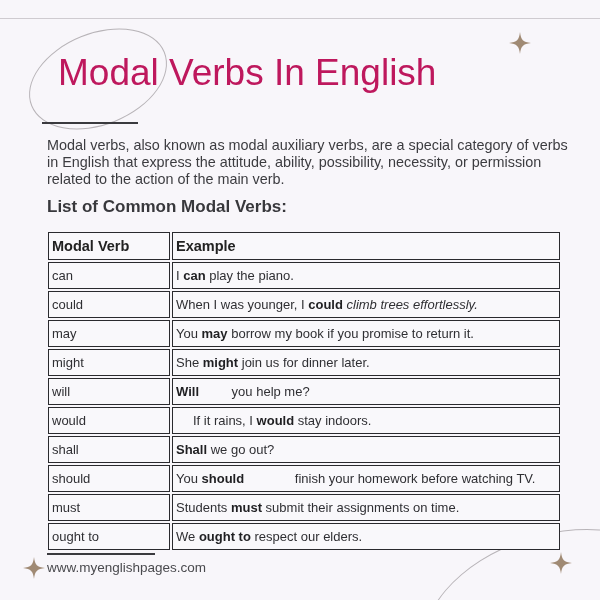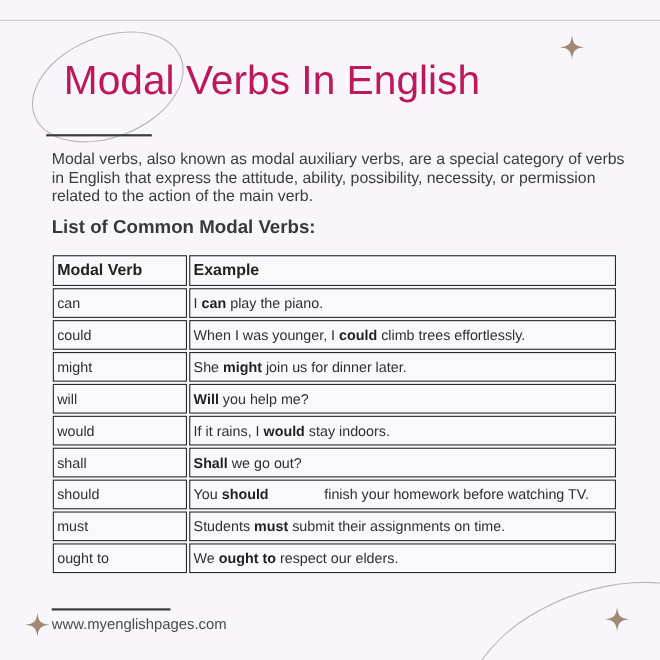--- a/index.html
+++ b/index.html
@@ -50,33 +50,37 @@
       <th>Example</th>
     </tr>
   </thead>
   <tbody id="tbody">
       <tr>
         <td class="c1">can</td>
         <td><span style="white-space: pre;">I </span><b>can</b><span style="white-space: pre;"> play the piano.</span></td>
       </tr>
       <tr>
         <td class="c1">could</td>
-        <td><span style="white-space: pre;">When I was younger, I </span><b>could</b><span style="white-space: pre;"> climb trees effortlessly.</span></td>
+        <td><span style="white-space: pre;">When I was younger, I </span><b>could</b><span style="white-space: pre; font-style: italic;"> climb trees effortlessly.</span></td>
+      </tr>
+      <tr>
+        <td class="c1">may</td>
+        <td><span style="white-space: pre;">You </span><b>may</b><span style="white-space: pre;"> borrow my book if you promise to return it.</span></td>
       </tr>
       <tr>
         <td class="c1">might</td>
         <td><span style="white-space: pre;">She </span><b>might</b><span style="white-space: pre;"> join us for dinner later.</span></td>
       </tr>
       <tr>
         <td class="c1">will</td>
-        <td><span style="white-space: pre;"></span><b>Will</b><span style="white-space: pre;"> you help me?</span></td>
+        <td><span style="white-space: pre;"></span><b>Will</b><span style="white-space: pre; padding-left: 29px;"> you help me?</span></td>
       </tr>
       <tr>
         <td class="c1">would</td>
-        <td><span style="white-space: pre;">If it rains, I </span><b>would</b><span style="white-space: pre;"> stay indoors.</span></td>
+        <td><span style="white-space: pre; margin-left: 17px;">If it rains, I </span><b>would</b><span style="white-space: pre;"> stay indoors.</span></td>
       </tr>
       <tr>
         <td class="c1">shall</td>
         <td><span style="white-space: pre;"></span><b>Shall</b><span style="white-space: pre;"> we go out?</span></td>
       </tr>
       <tr>
         <td class="c1">should</td>
         <td><span style="white-space: pre;">You </span><b>should</b><span style="white-space: pre; padding-left: 47px;"> finish your homework before watching TV.</span></td>
       </tr>
       <tr>

